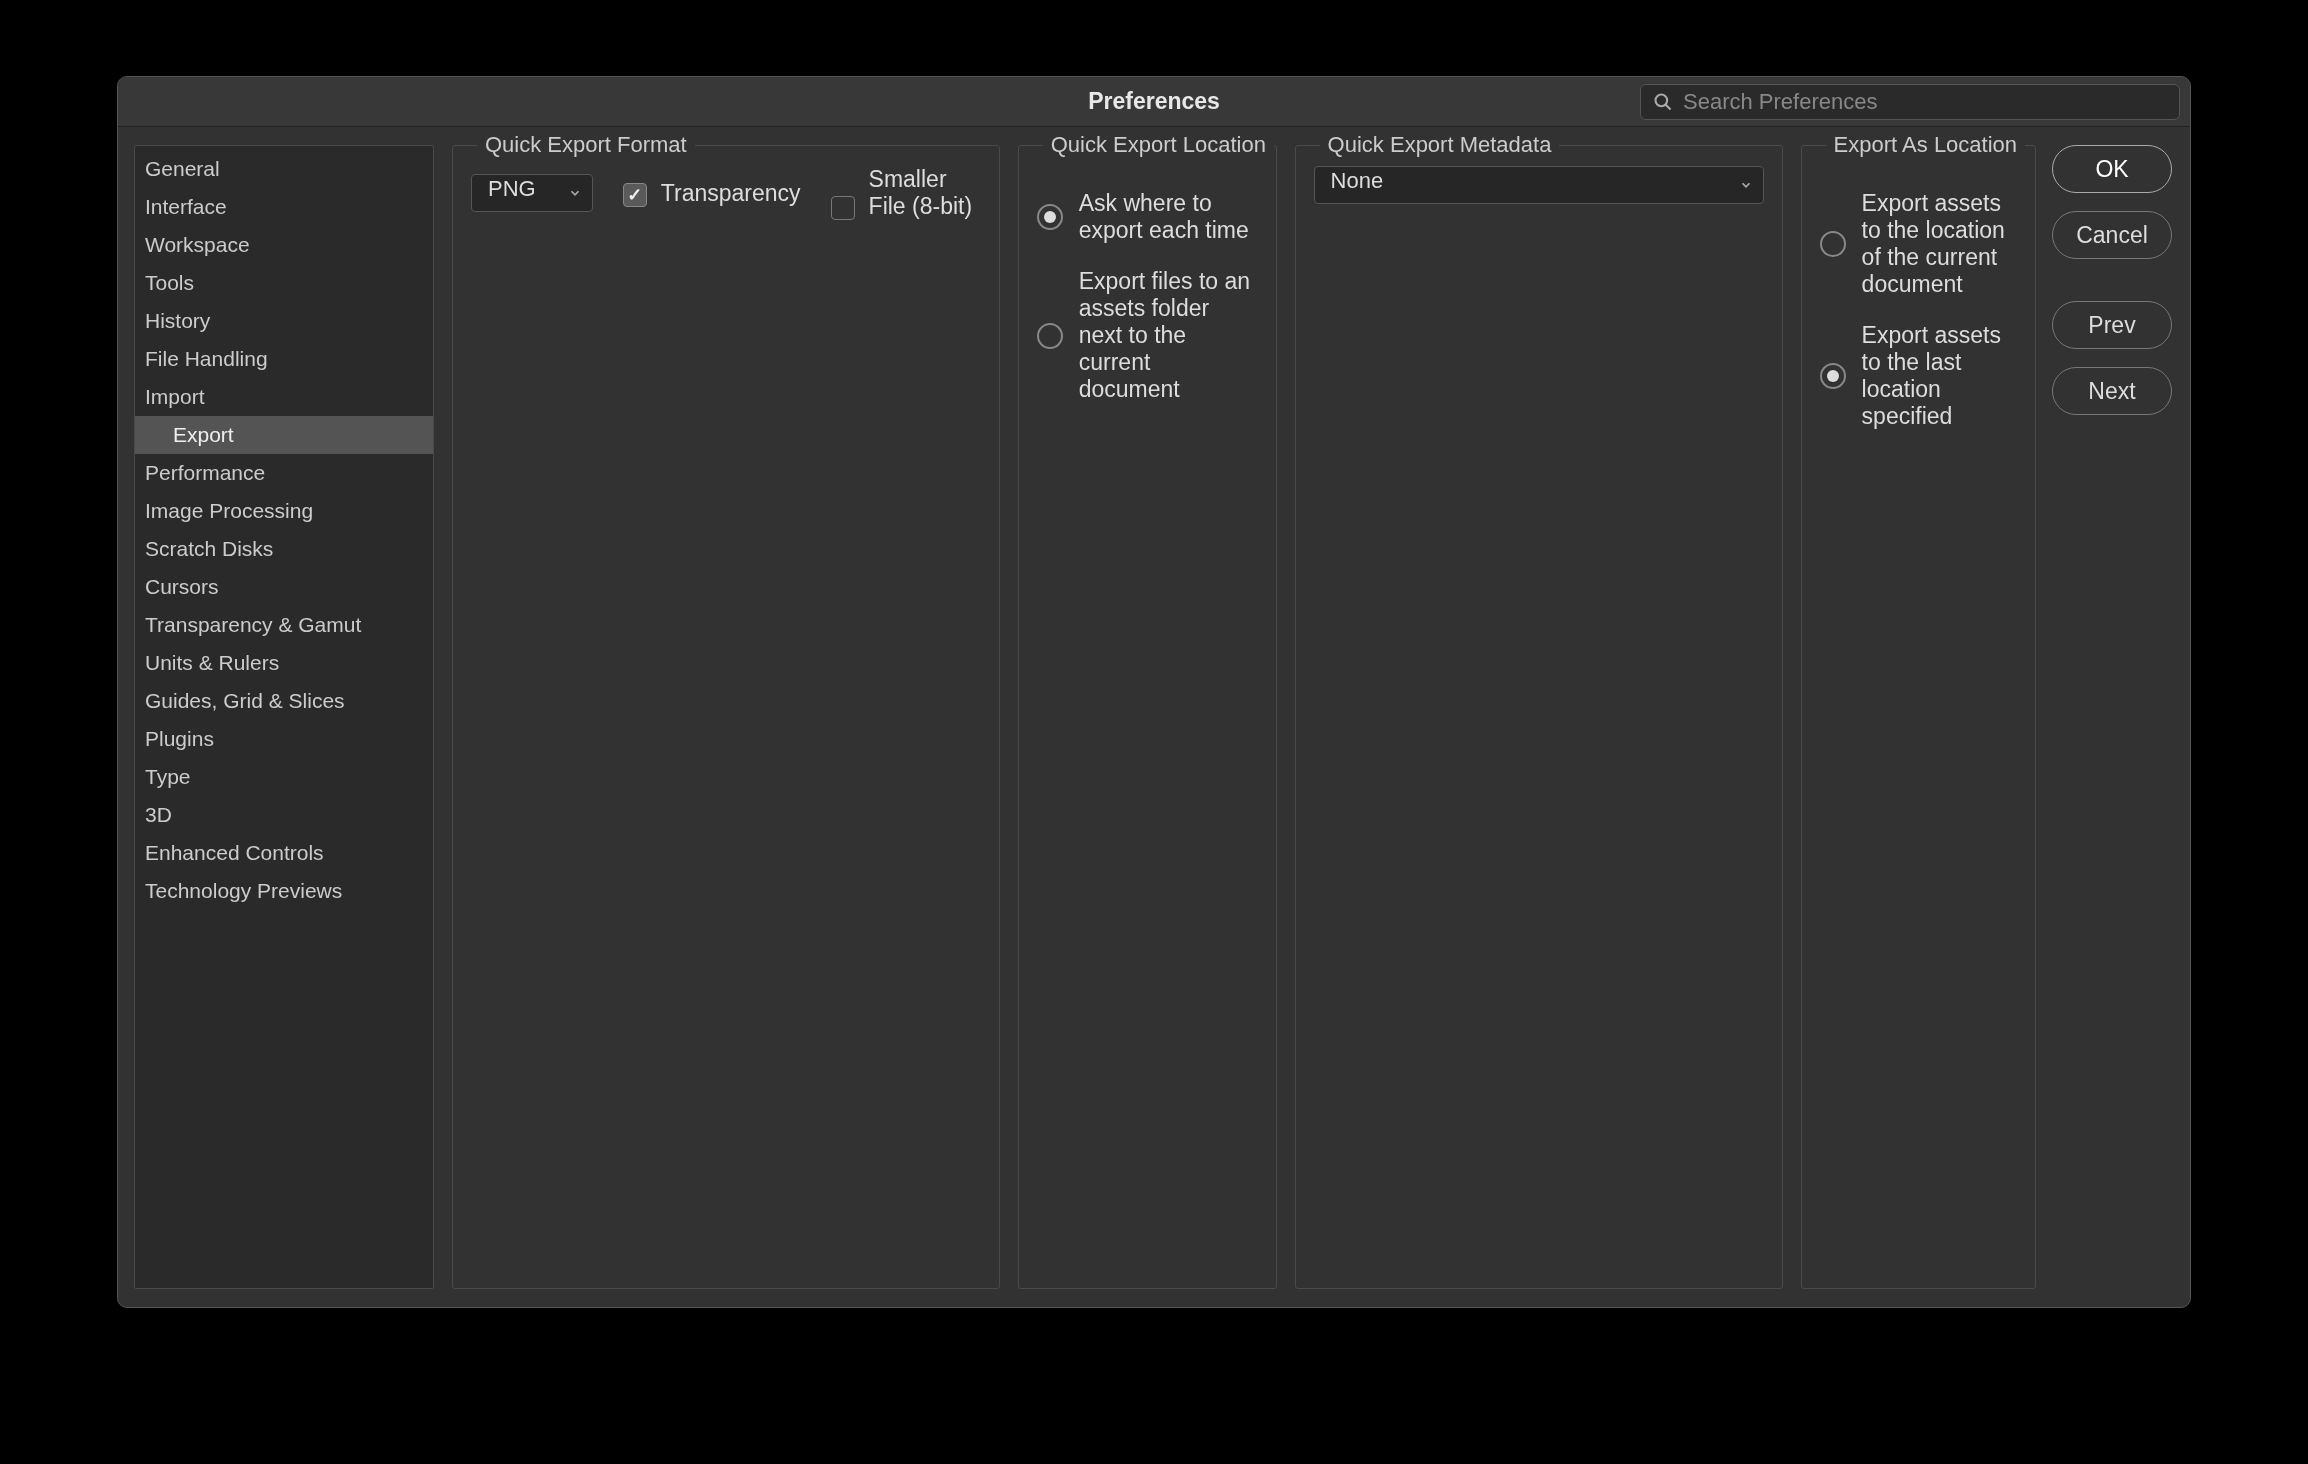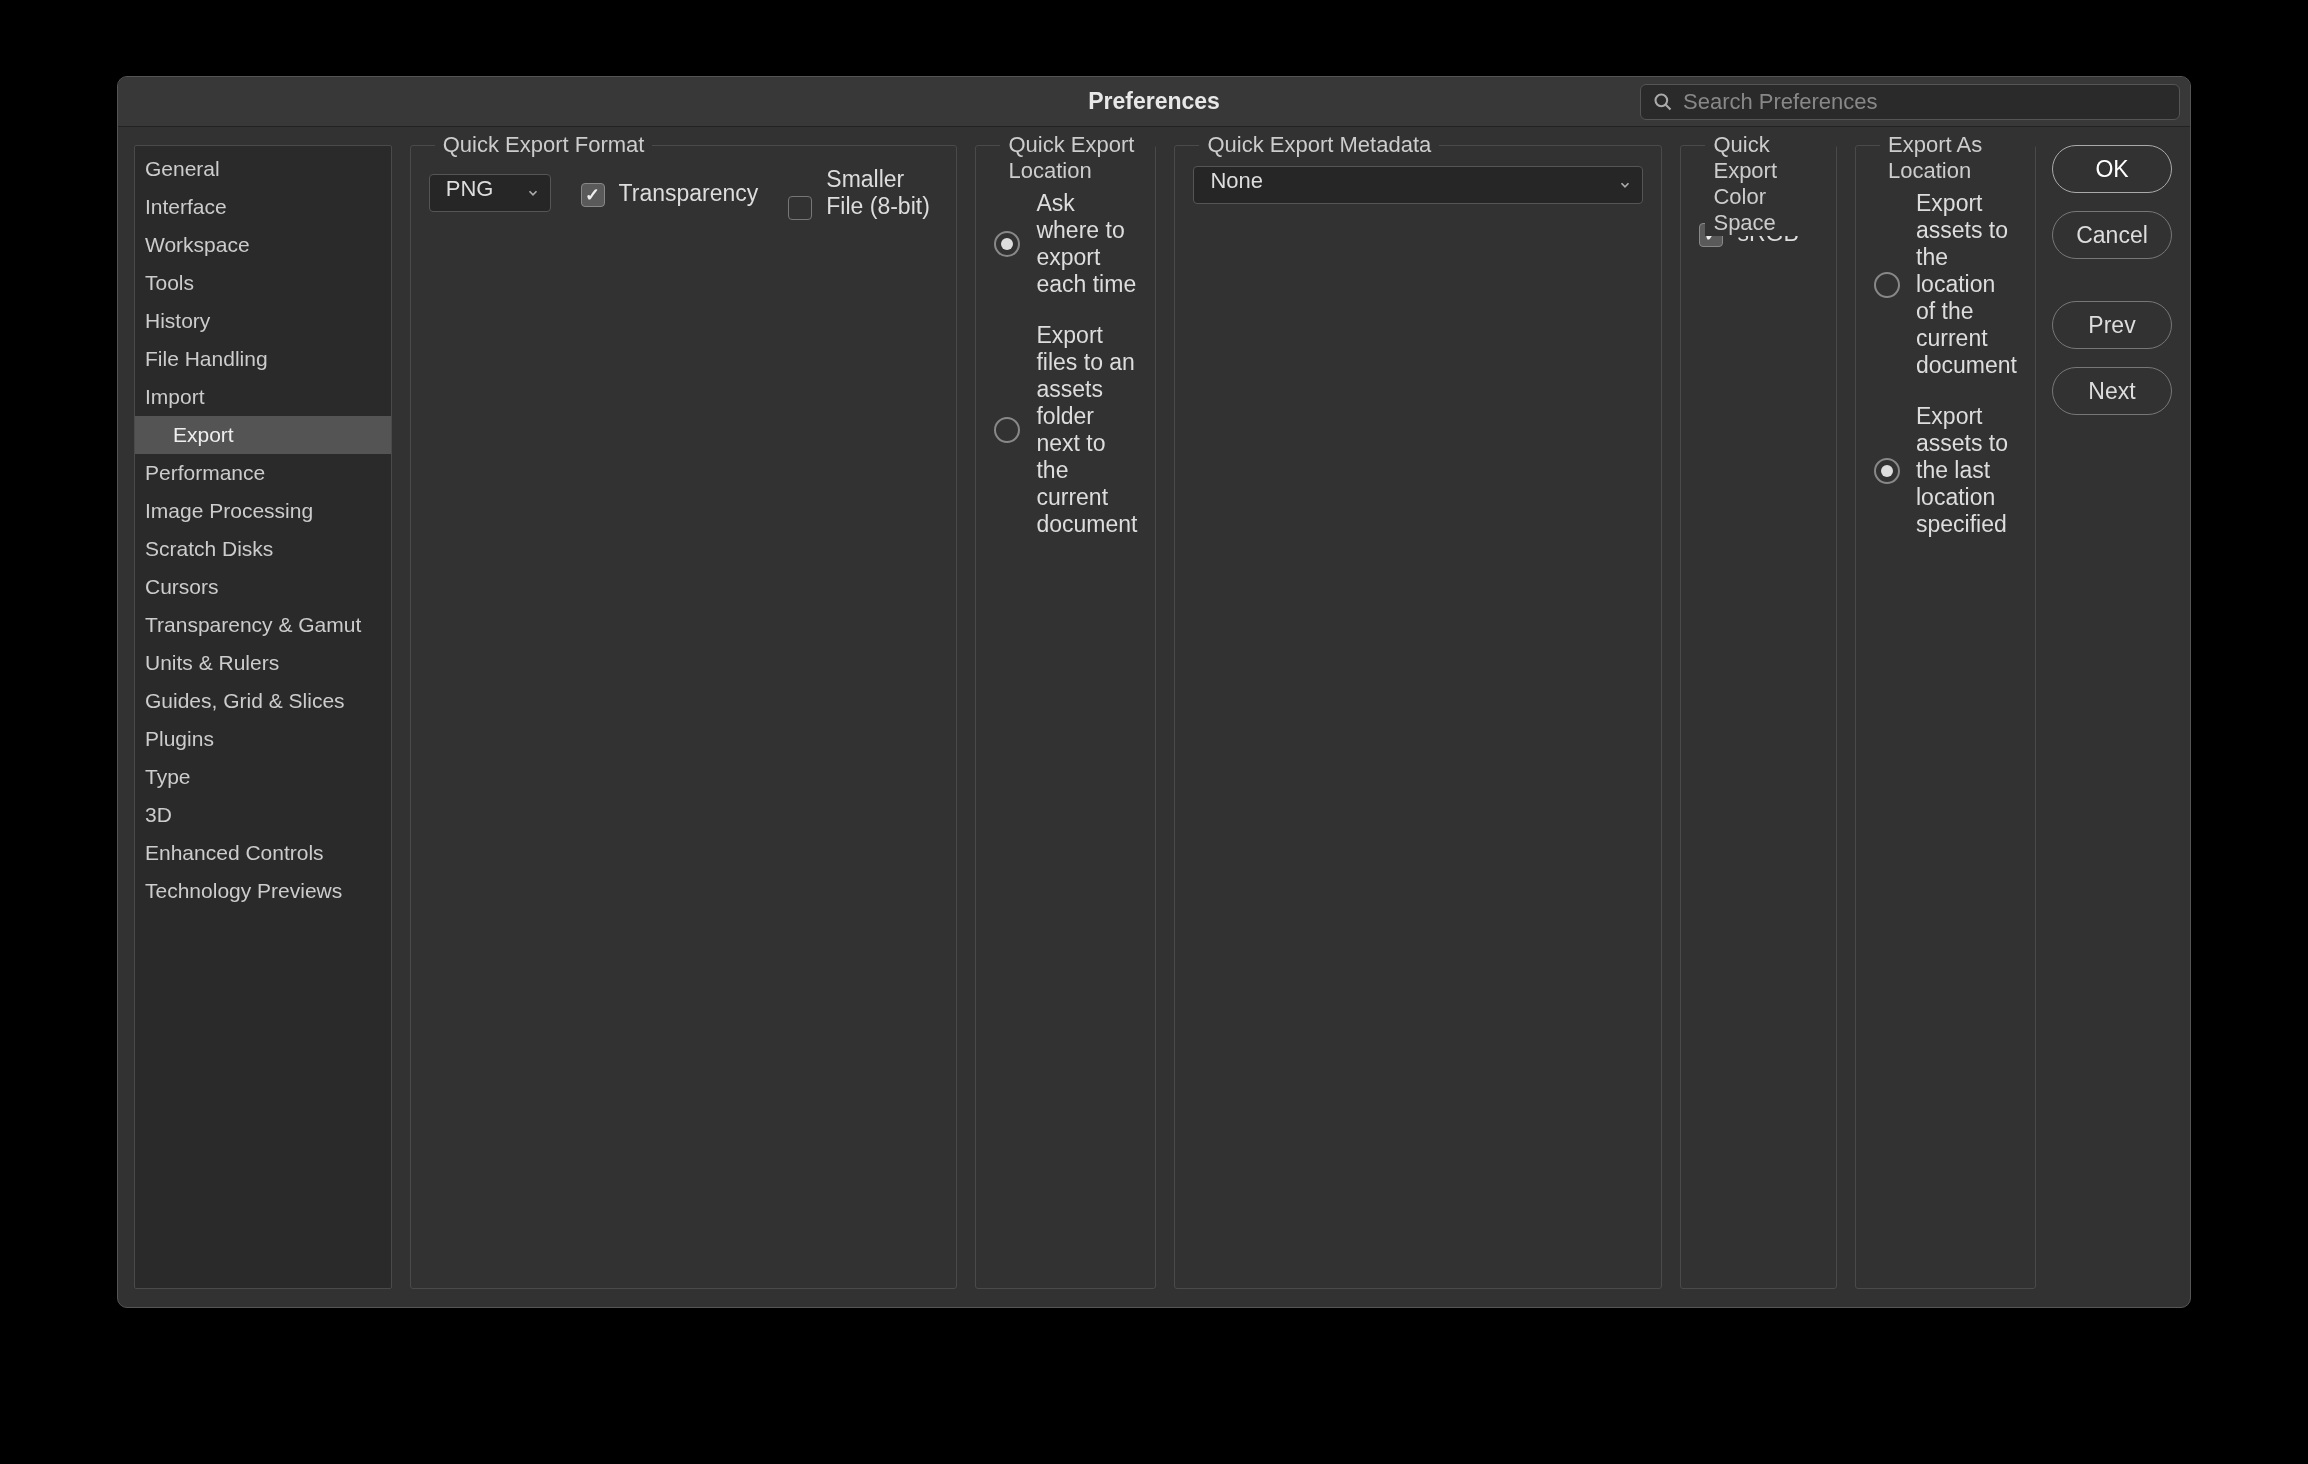--- a/index.html
+++ b/index.html
@@ -319,27 +319,20 @@
               <span>None</span>
               <span class="select-chevron">
                 <svg width="14" height="14" viewBox="0 0 24 24" fill="none" stroke="currentColor" stroke-width="3">
                     <polyline points="6 9 12 15 18 9"></polyline>
                   </svg>
               </span>
             </div>
           </div>
         </div>
 
-        <div class="fieldset">
-          <div class="fieldset-legend">Quick Export Color Space</div>
-          <div class="check-wrap">
-            <div class="checkbox checked"></div>
-            <span class="check-label">Convert to sRGB</span>
-          </div>
-        </div>
 
         <div class="fieldset">
           <div class="fieldset-legend">Export As Location</div>
           <div class="radio-row">
             <div class="radio"></div>
             <span class="radio-label">Export assets to the location of the current document</span>
           </div>
           <div class="radio-row">
             <div class="radio selected"></div>
             <span class="radio-label">Export assets to the last location specified</span>

